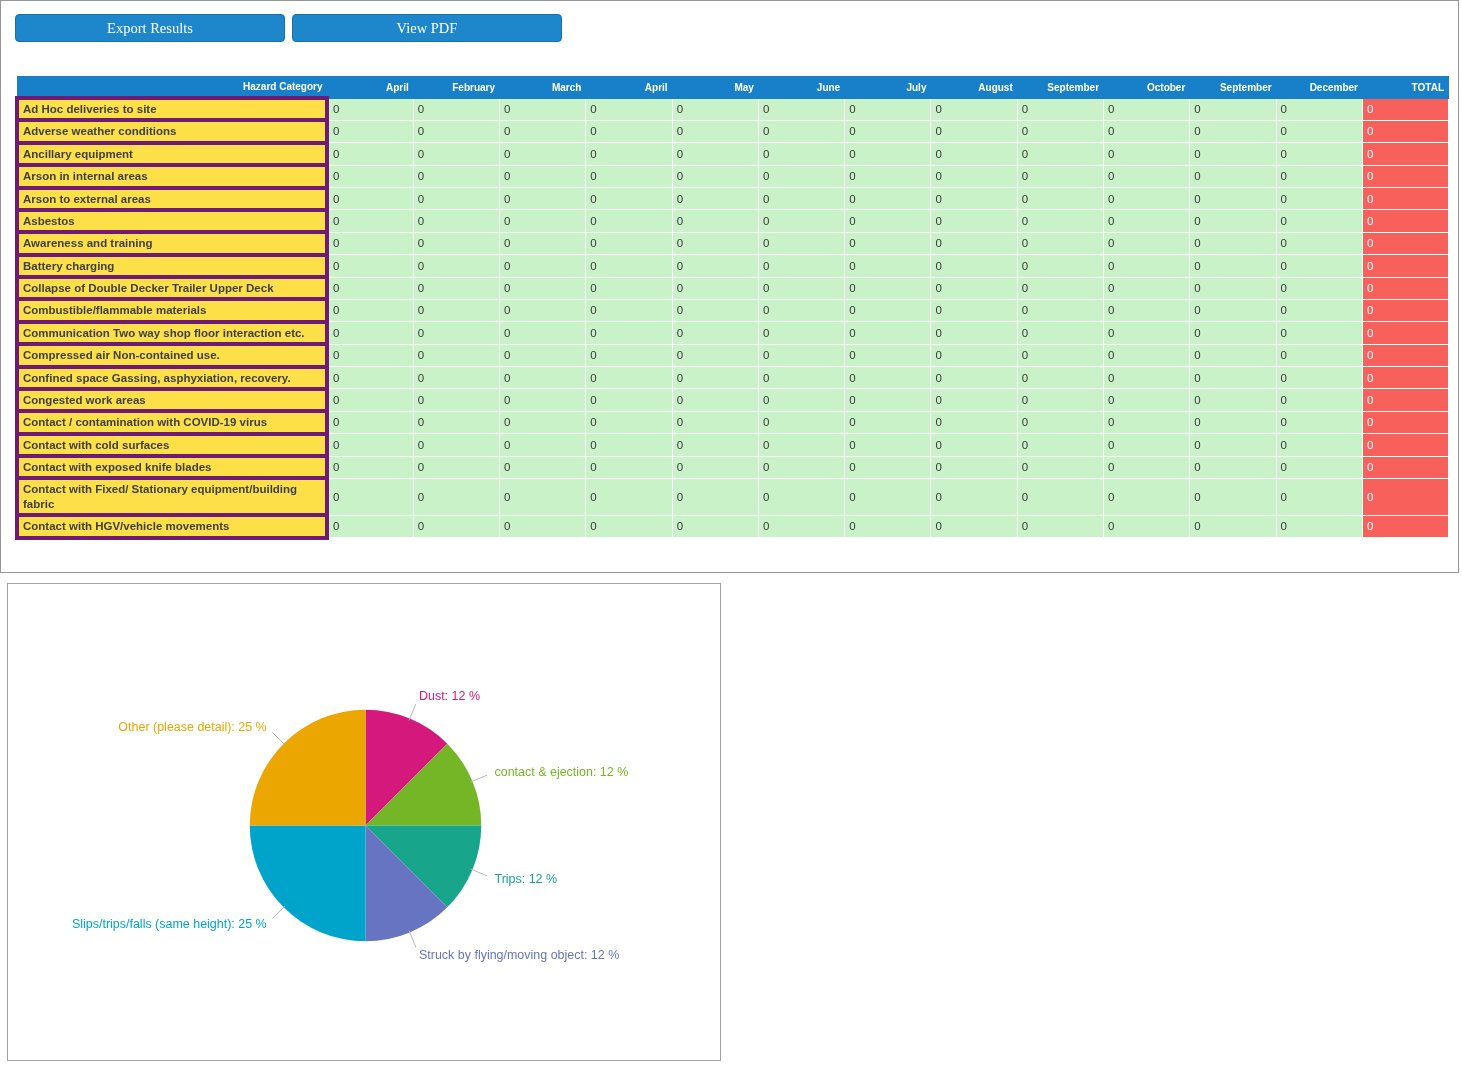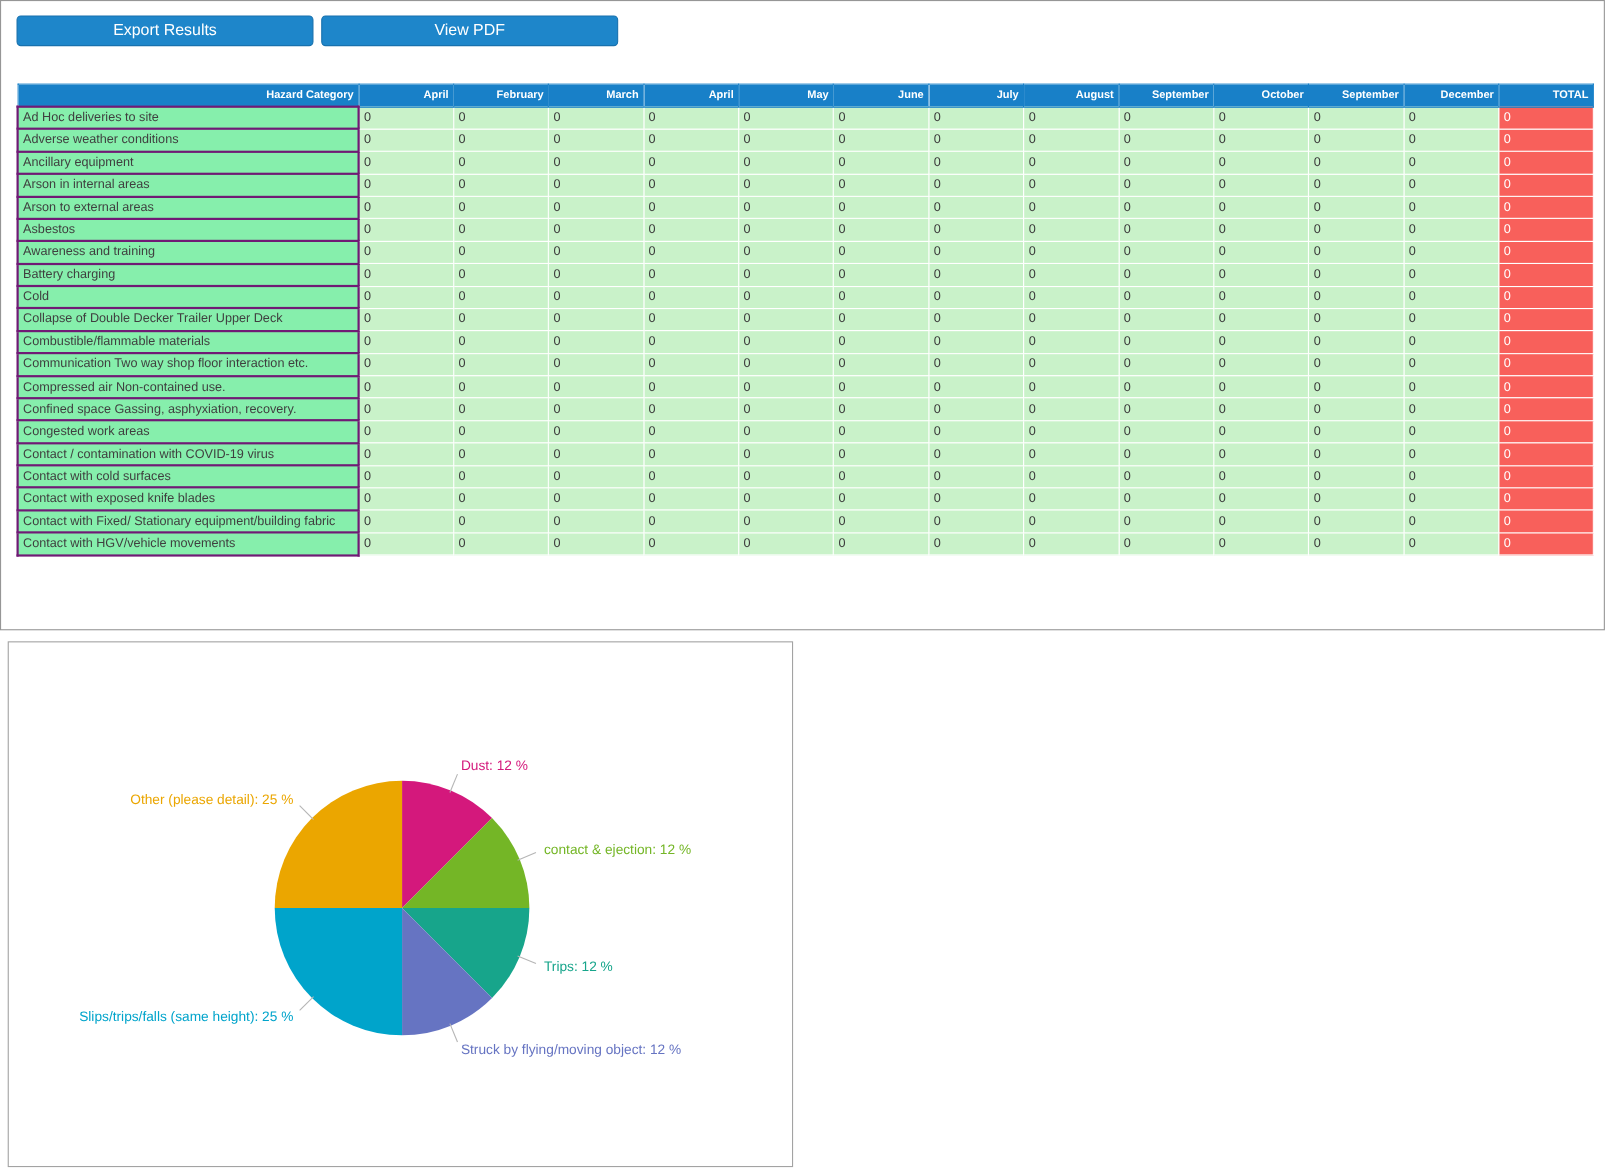--- a/index.html
+++ b/index.html
@@ -24,21 +24,21 @@
     position: absolute; left: 14px; top: 13px;
     display: flex; gap: 7px;
   }
   .toolbar button {
     width: 270px; height: 28px;
     background: var(--button-blue, #1e86ca);
     color: #ffffff;
     border: 1px solid #1871ad;
     border-radius: 4px;
     font-size: 14.5px;
-    font-family: Liberation Sans, sans-serif;
+    font-family: Liberation Serif, serif;
     cursor: pointer;
     padding: 0;
   }
   .page-title {
     position: absolute; left: 14px; top: 49px;
     font-size: 16px;
     color: #6f6f6f;
     letter-spacing: 0.3px;
     margin-top: 44px;
   }
@@ -61,23 +61,24 @@
     overflow: hidden;
   }
   #hazard-table td {
     font-size: 11.5px;
     padding: 2px 4px;
     height: 18px;
     line-height: 1.25;
     vertical-align: middle;
   }
   #hazard-table td.cat {
-    background: #86efac;
-    border: 2px solid #701a75;
+    background: #fde047;
+    border: 4px solid #701a75;
     color: #3f3f3f;
+    font-weight: bold;
   }
   #hazard-table td.val {
     background: var(--cell-green, #c9f2c9);
     border: 1px solid #ffffff;
     color: #3a3a3a;
   }
   #hazard-table td.total {
     background: var(--total-red, #f8605b);
     border: 1px solid #ffffff;
     color: #ffffff;
@@ -244,36 +245,20 @@
           <td class="val">0</td>
           <td class="val">0</td>
           <td class="val">0</td>
           <td class="val">0</td>
           <td class="val">0</td>
           <td class="val">0</td>
           <td class="val">0</td>
           <td class="total">0</td>
         </tr>
         <tr>
-          <td class="cat">Cold</td>
-          <td class="val">0</td>
-          <td class="val">0</td>
-          <td class="val">0</td>
-          <td class="val">0</td>
-          <td class="val">0</td>
-          <td class="val">0</td>
-          <td class="val">0</td>
-          <td class="val">0</td>
-          <td class="val">0</td>
-          <td class="val">0</td>
-          <td class="val">0</td>
-          <td class="val">0</td>
-          <td class="total">0</td>
-        </tr>
-        <tr>
           <td class="cat">Collapse of Double Decker Trailer Upper Deck</td>
           <td class="val">0</td>
           <td class="val">0</td>
           <td class="val">0</td>
           <td class="val">0</td>
           <td class="val">0</td>
           <td class="val">0</td>
           <td class="val">0</td>
           <td class="val">0</td>
           <td class="val">0</td>

